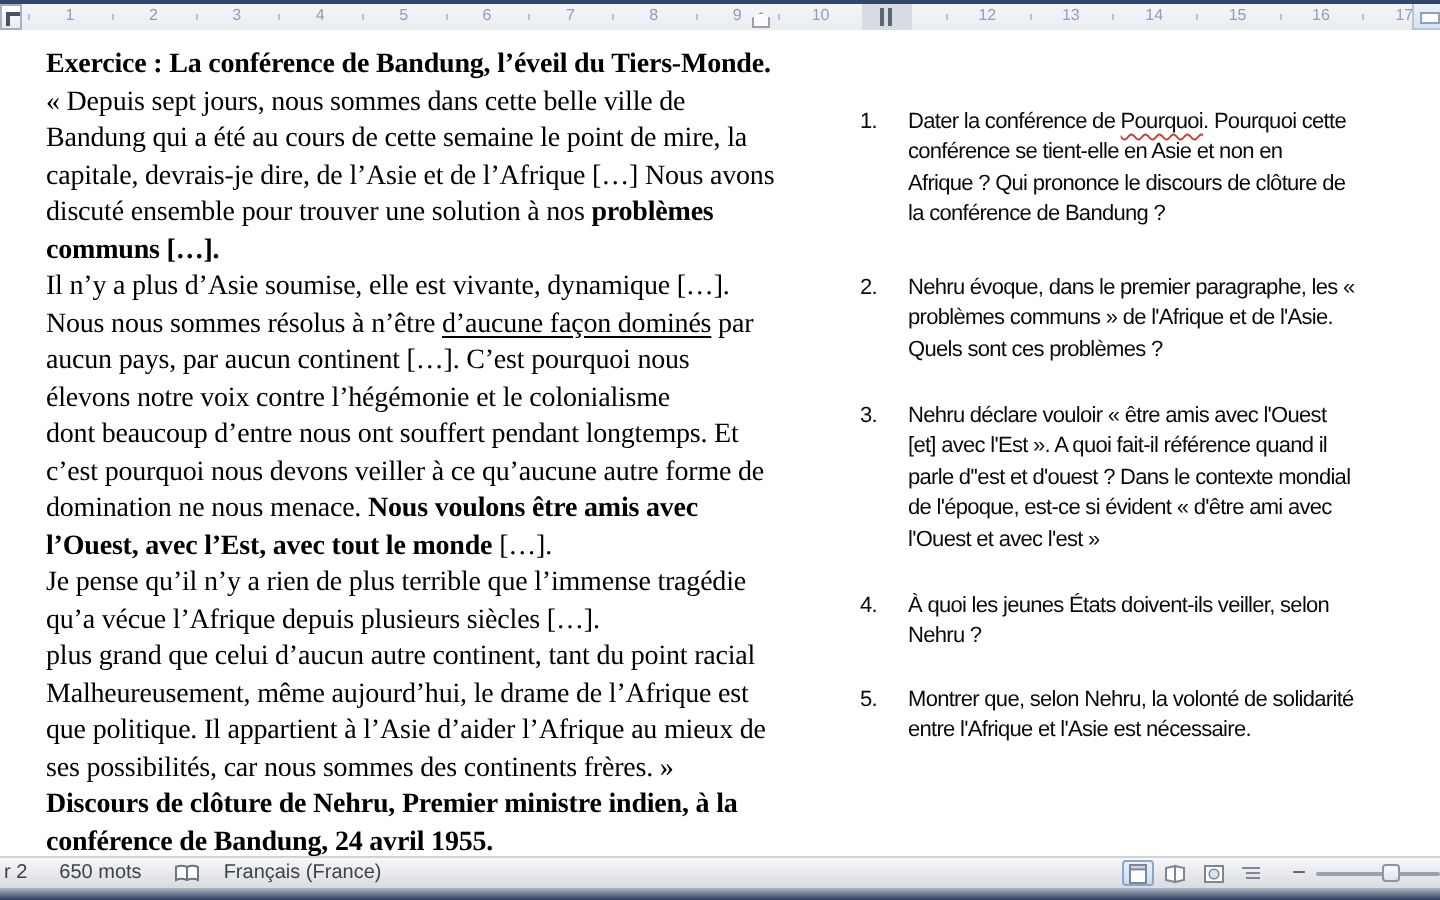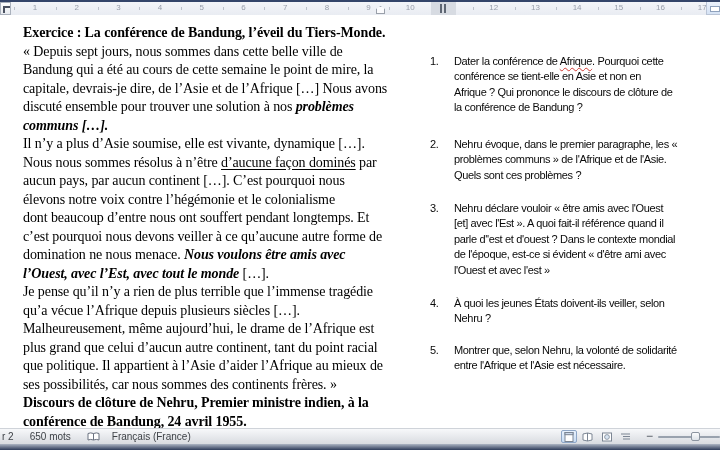--- a/index.html
+++ b/index.html
@@ -37,21 +37,21 @@
   .dline{font-family:"Liberation Serif","DejaVu Serif",serif;font-size:14px;line-height:18.5px;
          white-space:nowrap;color:#000;letter-spacing:-0.1px;}
   .q-col{position:absolute;left:430px;top:0;right:0;}
   .question{position:absolute;display:flex;white-space:nowrap;color:#0a0a0a;
             font-size:11px;line-height:15.4px;letter-spacing:-0.35px;}
   .qnum{width:24px;flex:none;}
   .q1{top:39px;} .q2{top:122px;} .q3{top:186px;} .q4{top:281px;} .q5{top:328px;}
 
   
   .s-b{font-weight:bold;}
-  .s-bi{font-weight:bold;font-style:italic;}
+  .s-bi{font-weight:bold;}
   .s-u{text-decoration:underline;text-underline-offset:2px;text-align:right;}
   .s-sp{text-decoration:underline wavy #d03a33 1px;text-underline-offset:2px;}
 
   
   .status{position:absolute;left:0;right:0;bottom:6px;height:15px;
           background:linear-gradient(#f7f8fa,#d8dbe0);border-top:1px solid #cfd3d9;
           display:flex;align-items:center;font-size:10px;color:#3e4247;}
   .sb-page{margin-left:2px;} .sb-words{margin-left:16px;} .sb-book{margin-left:16px;display:flex;align-items:center;}
   .sb-lang{margin-left:12px;text-align:right;}
   .sb-right{position:absolute;right:0;top:0;height:15px;display:flex;align-items:center;}
@@ -131,32 +131,32 @@
         <div class="dline"><span>Il n’y a plus d’Asie soumise, elle est vivante, dynamique […].</span></div>
         <div class="dline"><span>Nous nous sommes résolus à n’être </span><span class="s-u">d’aucune façon dominés</span><span> par</span></div>
         <div class="dline"><span>aucun pays, par aucun continent […]. C’est pourquoi nous</span></div>
         <div class="dline"><span>élevons notre voix contre l’hégémonie et le colonialisme</span></div>
         <div class="dline"><span>dont beaucoup d’entre nous ont souffert pendant longtemps. Et</span></div>
         <div class="dline"><span>c’est pourquoi nous devons veiller à ce qu’aucune autre forme de</span></div>
         <div class="dline"><span>domination ne nous menace. </span><span class="s-bi">Nous voulons être amis avec</span></div>
         <div class="dline"><span class="s-bi">l’Ouest, avec l’Est, avec tout le monde</span><span> […].</span></div>
         <div class="dline"><span>Je pense qu’il n’y a rien de plus terrible que l’immense tragédie</span></div>
         <div class="dline"><span>qu’a vécue l’Afrique depuis plusieurs siècles […].</span></div>
+        <div class="dline"><span>plus grand que celui d’aucun autre continent, tant du point racial</span></div>
         <div class="dline"><span>Malheureusement, même aujourd’hui, le drame de l’Afrique est</span></div>
-        <div class="dline"><span>plus grand que celui d’aucun autre continent, tant du point racial</span></div>
         <div class="dline"><span>que politique. Il appartient à l’Asie d’aider l’Afrique au mieux de</span></div>
         <div class="dline"><span>ses possibilités, car nous sommes des continents frères. »</span></div>
         <div class="dline"><span class="s-b">Discours de clôture de Nehru, Premier ministre indien, à la</span></div>
         <div class="dline"><span class="s-b">conférence de Bandung, 24 avril 1955.</span></div>
       </div>
     <div class="q-col">
         <div class="question q1">
           <span class="qnum">1.</span>
           <div>
-            <div><span>Dater la conférence de </span><span class="s-sp">Afrique</span><span>. Pourquoi cette</span></div>
+            <div><span>Dater la conférence de </span><span class="s-sp">Pourquoi</span><span>. Pourquoi cette</span></div>
             <div><span>conférence se tient-elle en Asie et non en</span></div>
             <div><span>Afrique ? Qui prononce le discours de clôture de</span></div>
             <div><span>la conférence de Bandung ?</span></div>
           </div>
         </div>
         <div class="question q2">
           <span class="qnum">2.</span>
           <div>
             <div><span>Nehru évoque, dans le premier paragraphe, les «</span></div>
             <div><span>problèmes communs » de l'Afrique et de l'Asie.</span></div>

